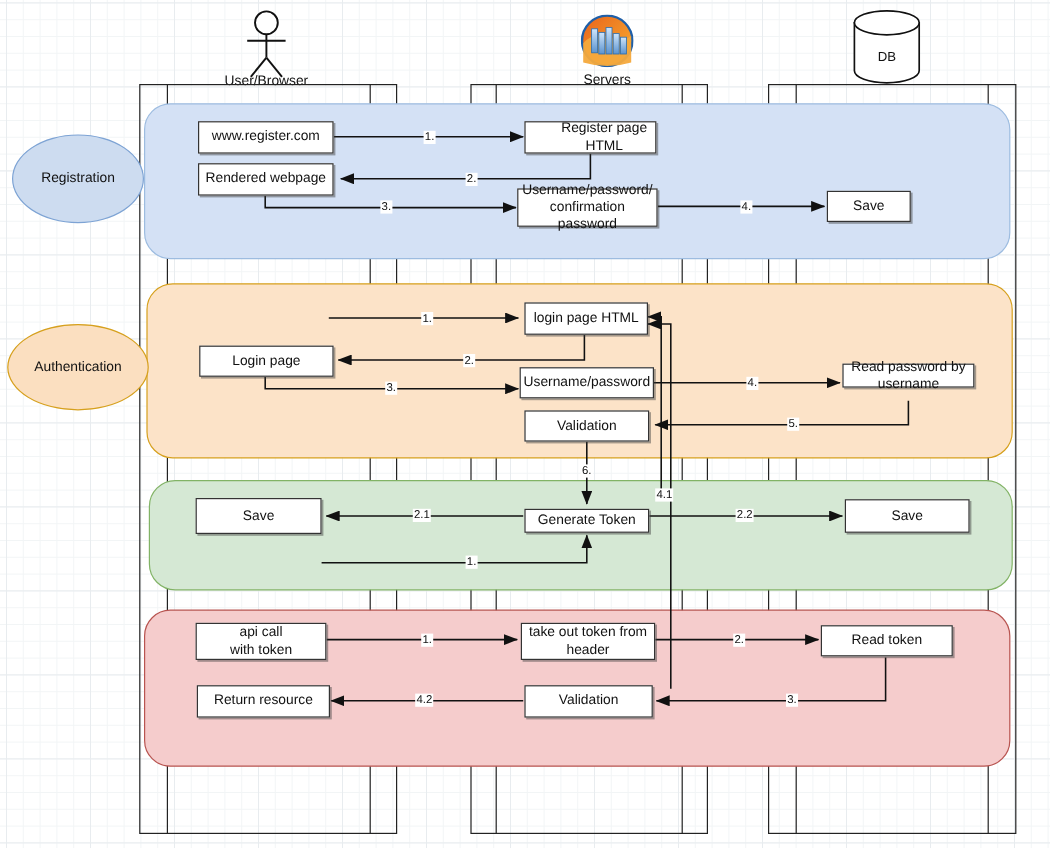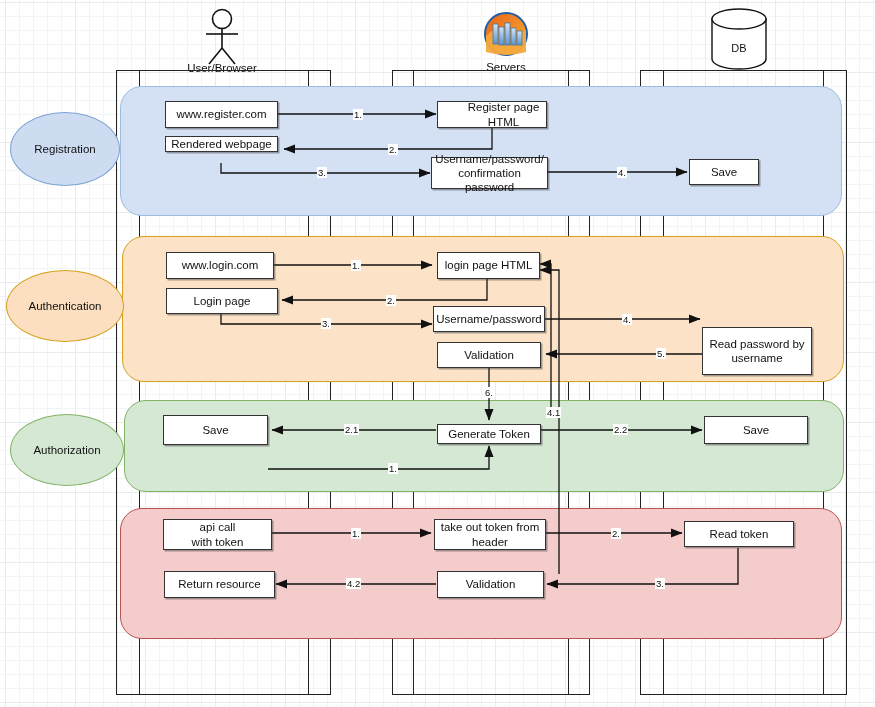--- a/index.html
+++ b/index.html
@@ -128,21 +128,20 @@
   <div class="pool" style="left:640px;top:70px;width:207px;height:625px;"></div>
   <div class="pool-inner" style="left:663px;top:70px;width:161px;height:625px;"></div>
 
   <div class="band reg" style="left:120px;top:86px;width:722px;height:130px;"></div>
   <div class="band auth" style="left:122px;top:236px;width:722px;height:146px;"></div>
   <div class="band authz" style="left:124px;top:400px;width:720px;height:92px;"></div>
   <div class="band api" style="left:120px;top:508px;width:722px;height:131px;"></div>
 
   <div class="ellipse reg" style="left:10px;top:112px;width:110px;height:74px;">Registration</div>
   <div class="ellipse auth" style="left:6px;top:270px;width:118px;height:72px;">Authentication</div>
-  <div class="ellipse authz" style="left:10px;top:414px;width:114px;height:72px;">Authorization</div>
 
   <svg class="edgesvg">
     <defs>
       <marker id="arw" markerWidth="9" markerHeight="7" refX="8.5" refY="3.5" orient="auto">
         <polygon points="0 0, 9 3.5, 0 7" fill="#111"></polygon>
       </marker>
     </defs>
     <g stroke="#111" stroke-width="1.3" fill="none" marker-end="url(#arw)">
 
       <path d="M278 114 L436 114"></path>
@@ -189,30 +188,29 @@
   <div class="elabel" style="left:388px;top:463px;">1.</div>
   <div class="elabel" style="left:546px;top:396px;margin-top:11px;">4.1</div>
 
   <div class="elabel" style="left:351px;top:528px;">1.</div>
   <div class="elabel" style="left:611px;top:528px;">2.</div>
   <div class="elabel" style="left:655px;top:578px;">3.</div>
   <div class="elabel" style="left:346px;top:578px;">4.2</div>
 
   <div class="node" style="left:165px;top:101px;width:113px;height:27px;">www.register.com</div>
   <div class="node" style="left:437px;top:101px;width:110px;height:27px;padding-left:23px;">Register page HTML</div>
-  <div class="node" style="left:165px;top:136px;width:113px;height:16px;">Rendered webpage</div>
+  <div class="node" style="left:165px;top:136px;width:113px;height:27px;">Rendered webpage</div>
   <div class="node" style="left:431px;top:157px;width:117px;height:32px;white-space:pre-line;"><span style="white-space:pre-line;">Username/password/
 confirmation password</span></div>
   <div class="node" style="left:689px;top:159px;width:70px;height:26px;">Save</div>
 
-  <div class="node" style="left:166px;top:252px;width:108px;height:27px;">www.login.com</div>
   <div class="node" style="left:437px;top:252px;width:103px;height:27px;">login page HTML</div>
   <div class="node" style="left:166px;top:288px;width:112px;height:26px;">Login page</div>
   <div class="node" style="left:433px;top:306px;width:112px;height:26px;">Username/password</div>
-  <div class="node" style="left:702px;top:303px;width:110px;height:48px;white-space:pre-line;margin-top:24px;"><span style="white-space:pre-line;">Read password by
+  <div class="node" style="left:702px;top:303px;width:110px;height:20px;white-space:pre-line;"><span style="white-space:pre-line;">Read password by
 username</span></div>
   <div class="node" style="left:437px;top:342px;width:104px;height:26px;">Validation</div>
 
   <div class="node" style="left:163px;top:415px;width:105px;height:30px;">Save</div>
   <div class="node" style="left:437px;top:424px;width:104px;height:20px;">Generate Token</div>
   <div class="node" style="left:704px;top:416px;width:104px;height:28px;">Save</div>
 
   <div class="node" style="left:163px;top:519px;width:109px;height:31px;white-space:pre-line;"><span style="white-space:pre-line;">api call
 with token</span></div>
   <div class="node" style="left:434px;top:519px;width:112px;height:31px;white-space:pre-line;"><span style="white-space:pre-line;">take out token from

